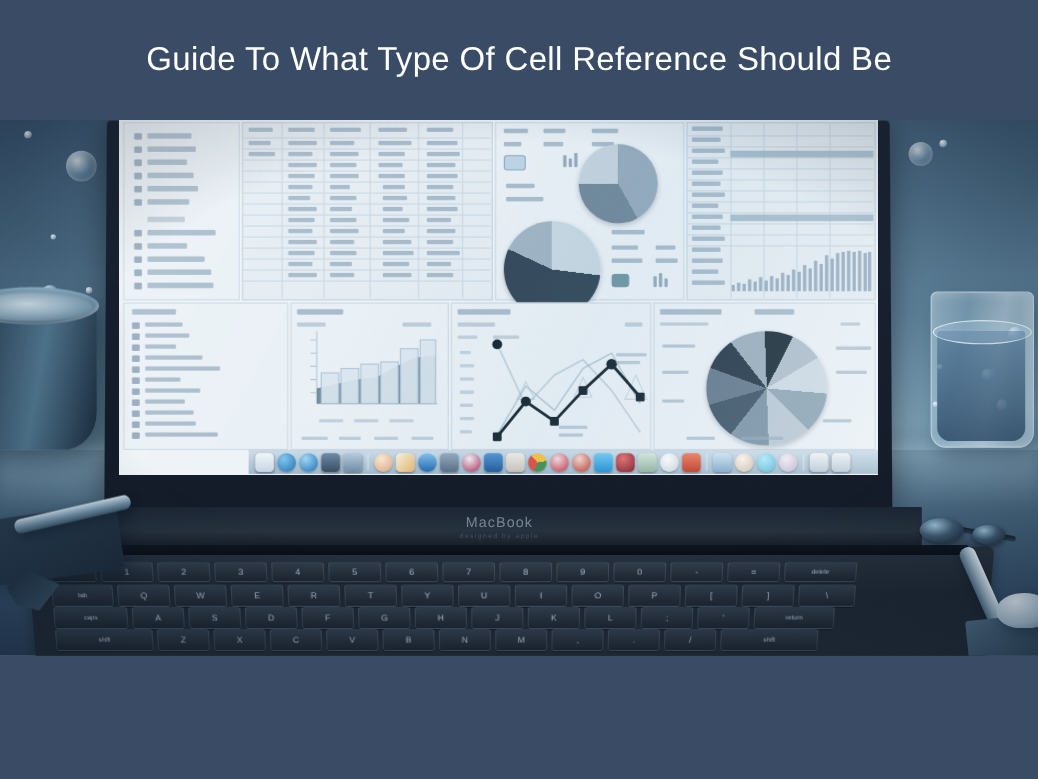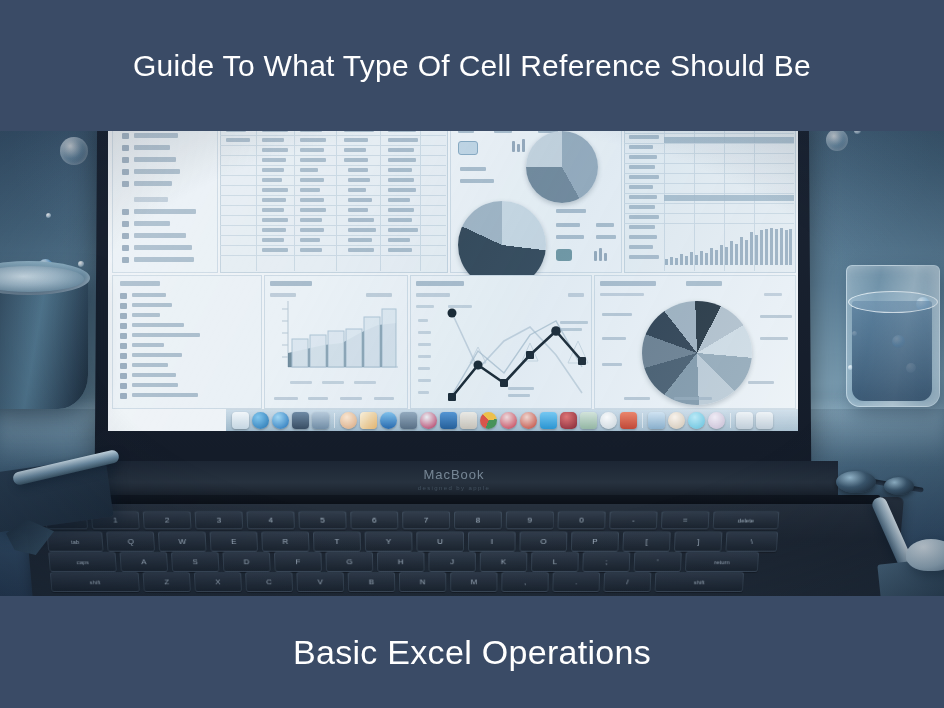--- a/index.html
+++ b/index.html
@@ -23,21 +23,21 @@
   .banner {
     position: absolute;
     left: 0; width: 944px;
     background: #3a4b66;
     z-index: 40;
     display: flex;
     flex-direction: column;
     align-items: center;
     justify-content: center;
   }
-  .banner.top { top: 0; height: 131px; }
+  .banner.top { top: 0; height: 109px; }
   .banner.bottom { top: 596px; height: 112px; }
   .banner-line {
     color: #ffffff;
     font-size: 30px;
     font-weight: 400;
     letter-spacing: 0.3px;
     line-height: 41px;
     text-align: center;
     white-space: nowrap;
   }
@@ -744,17 +744,14 @@
     <div class="card-right"></div>
     <div class="mouse"></div>
 
     <div class="vignette"></div>
   </div>
 
   <div class="banner top">
     <div class="banner-line">Guide To What Type Of Cell Reference Should Be</div>
   </div>
 
-  <div class="banner bottom">
-    <div class="banner-line">Basic Excel Operations</div>
-  </div>
 
 </div>
 
 </body></html>

